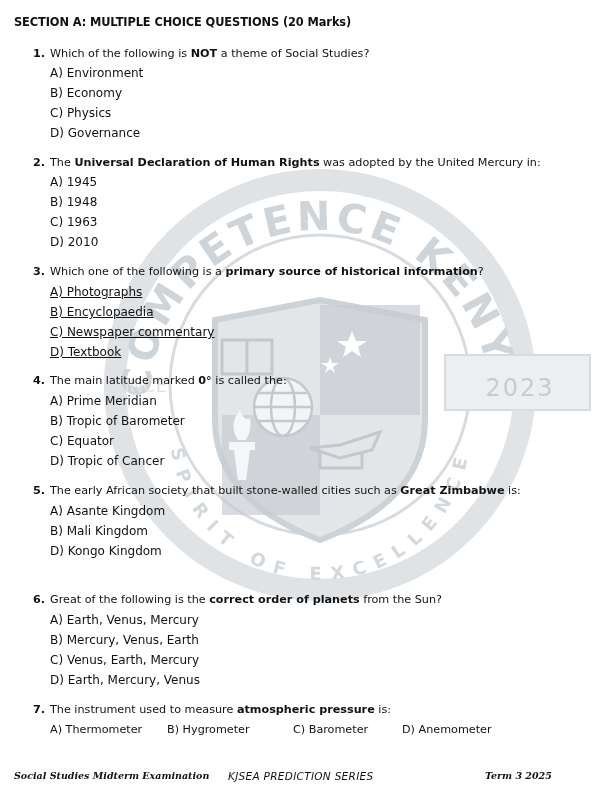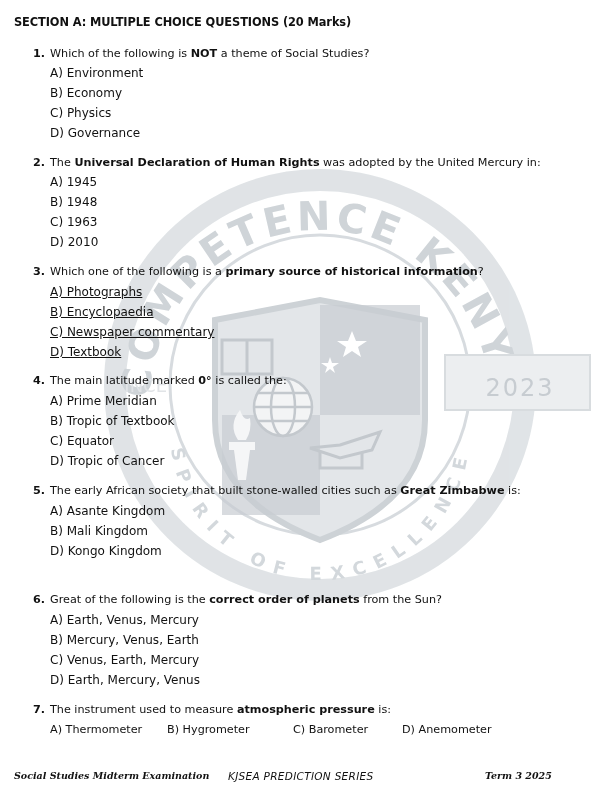--- a/index.html
+++ b/index.html
@@ -112,21 +112,21 @@
     <div class="opt">B) Encyclopaedia</div>
     <div class="opt">C) Newspaper commentary</div>
     <div class="opt">D) Textbook</div>
   </div>
 
   <div class="q" style="top:374px;">
     <span class="num">4.</span><span class="stem"><span>The main latitude marked </span><b>0°</b><span> is called the:</span></span>
   </div>
   <div class="opts" style="top:391px;">
     <div class="opt">A) Prime Meridian</div>
-    <div class="opt">B) Tropic of Textbook</div>
+    <div class="opt">B) Tropic of Barometer</div>
     <div class="opt">C) Equator</div>
     <div class="opt">D) Tropic of Cancer</div>
   </div>
 
   <div class="q" style="top:484px;">
     <span class="num">5.</span><span class="stem"><span>The early African society that built stone-walled cities such as </span><b>Great Zimbabwe</b><span> is:</span></span>
   </div>
   <div class="opts" style="top:501px;">
     <div class="opt">A) Asante Kingdom</div>
     <div class="opt">B) Mali Kingdom</div>

